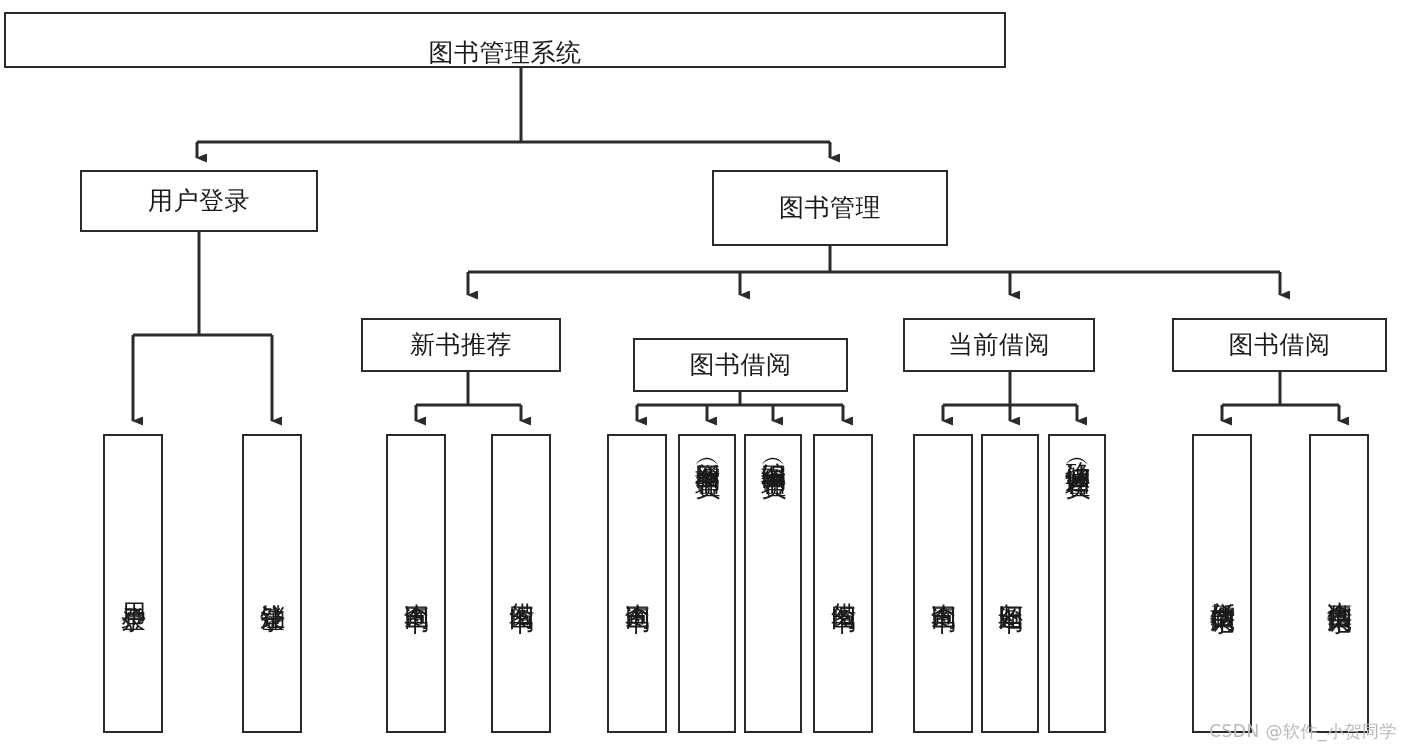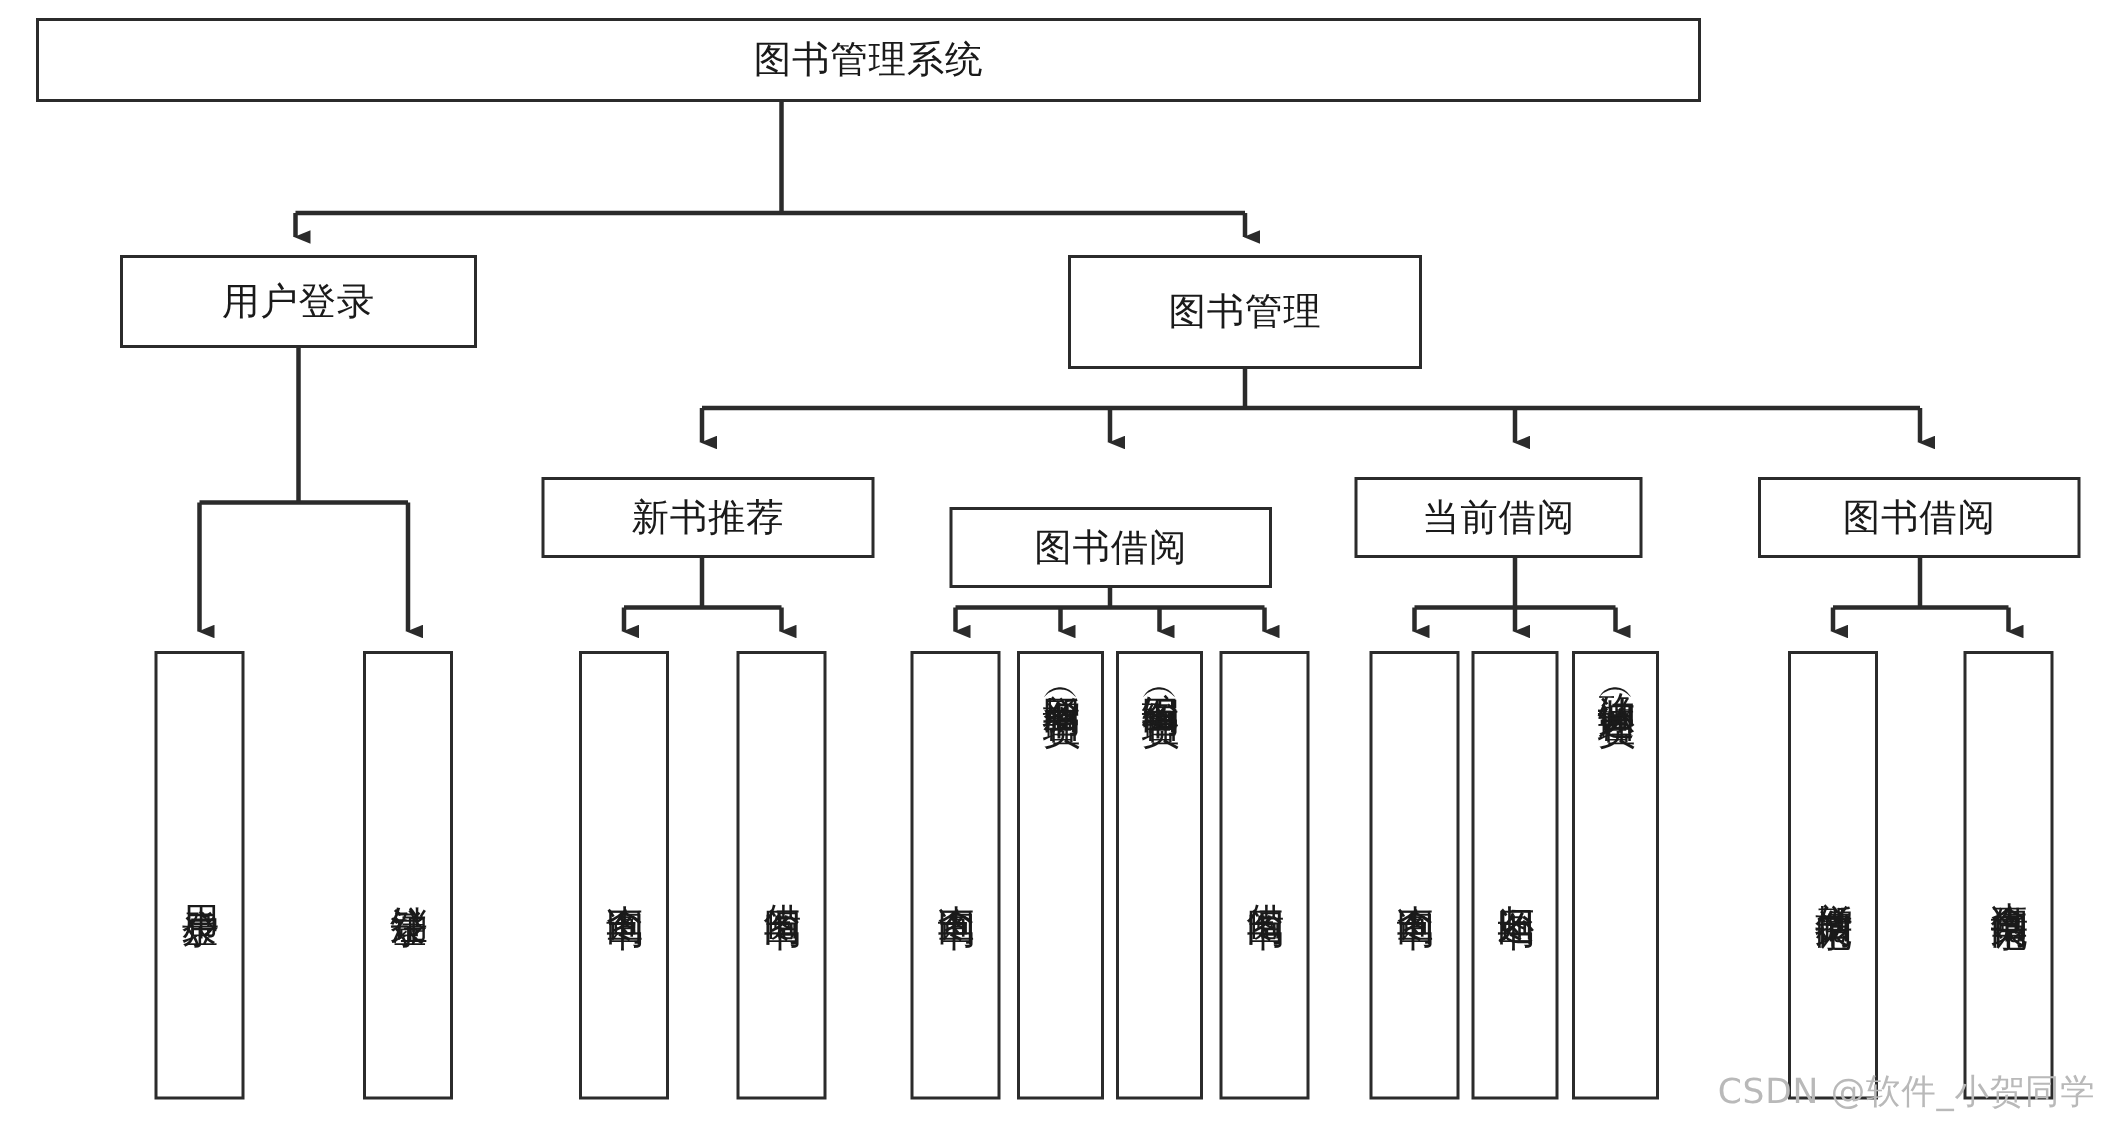--- a/index.html
+++ b/index.html
@@ -58,21 +58,21 @@
     display: block;
     margin: 0 auto;
   }
   .node-v.center-v {
     align-items: center;
   }
   .watermark {
     position: absolute;
     right: 8px;
     bottom: 4px;
-    font-size: 23px;
+    font-size: 17px;
     color: #b9b9b9;
     white-space: nowrap;
     letter-spacing: 0.5px;
   }
 </style>
 </head>
 <body>
 
 <div id="canvas">
 
@@ -122,32 +122,32 @@
       <path d="M1010,405 L1010,421" marker-end="url(#arrow)"></path>
       <path d="M1077,405 L1077,421" marker-end="url(#arrow)"></path>
 
       <path d="M1280,372 L1280,405"></path>
       <path d="M1222,405 L1339,405"></path>
       <path d="M1222,405 L1222,421" marker-end="url(#arrow)"></path>
       <path d="M1339,405 L1339,421" marker-end="url(#arrow)"></path>
     </g>
   </svg>
 
-  <div class="node node-h" style="left:24px; top:12px; width:1110px; height:56px;">
+  <div class="node node-h" style="left:4px; top:12px; width:1002px; height:56px;align-items:flex-end;">
     <span>图书管理系统</span>
   </div>
 
   <div class="node node-h" style="left:80px; top:170px; width:238px; height:62px;">
     <span>用户登录</span>
   </div>
   <div class="node node-h" style="left:712px; top:170px; width:236px; height:76px;">
     <span>图书管理</span>
   </div>
 
-  <div class="node node-h" style="left:361px; top:318px; width:222px; height:54px;text-align:right;">
+  <div class="node node-h" style="left:361px; top:318px; width:200px; height:54px;text-align:right;">
     <span>新书推荐</span>
   </div>
   <div class="node node-h" style="left:633px; top:318px; width:215px; height:54px;margin-top:20px;">
     <span>图书借阅</span>
   </div>
   <div class="node node-h" style="left:903px; top:318px; width:192px; height:54px;">
     <span>当前借阅</span>
   </div>
   <div class="node node-h" style="left:1172px; top:318px; width:215px; height:54px;">
     <span>图书借阅</span>

